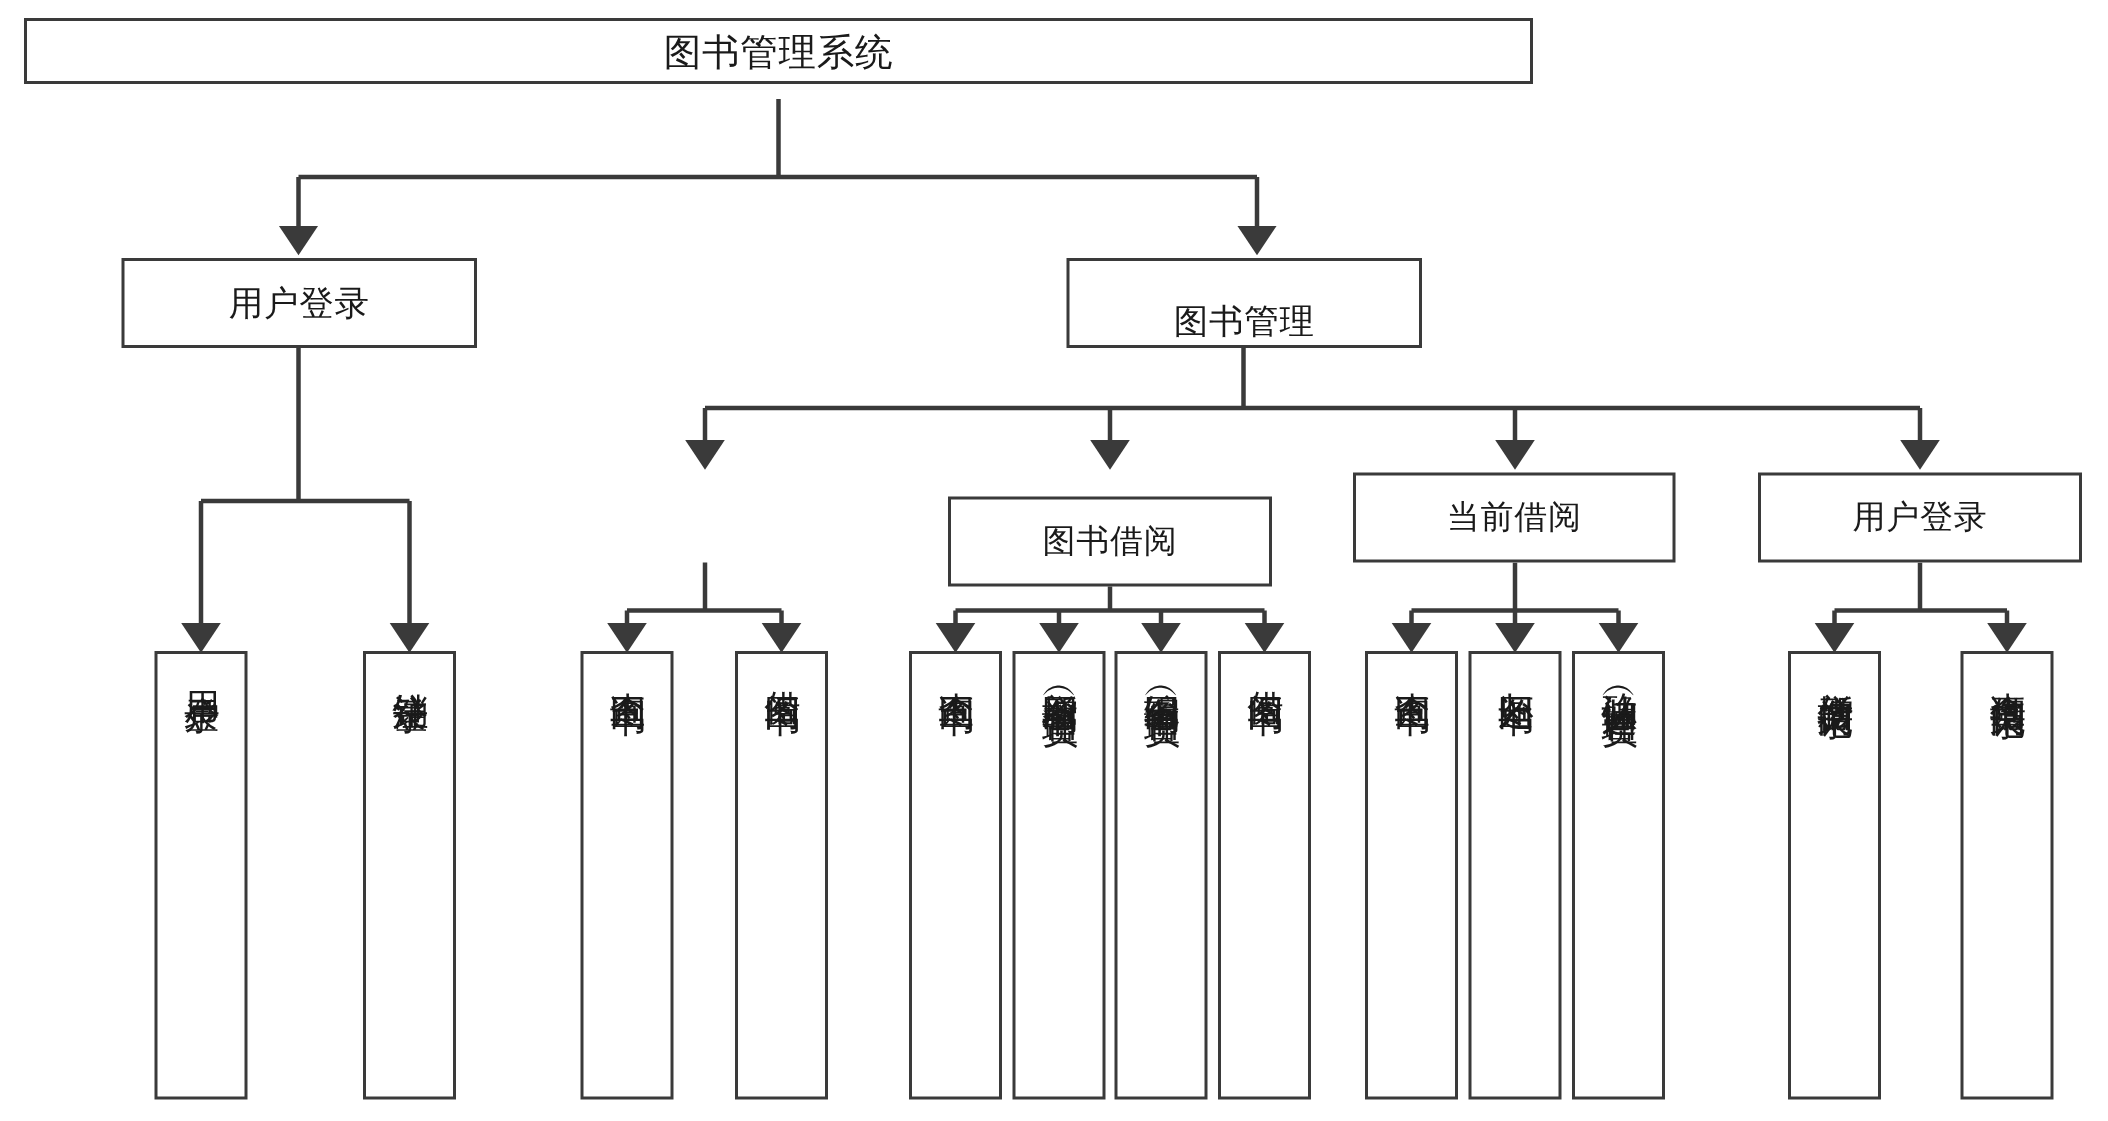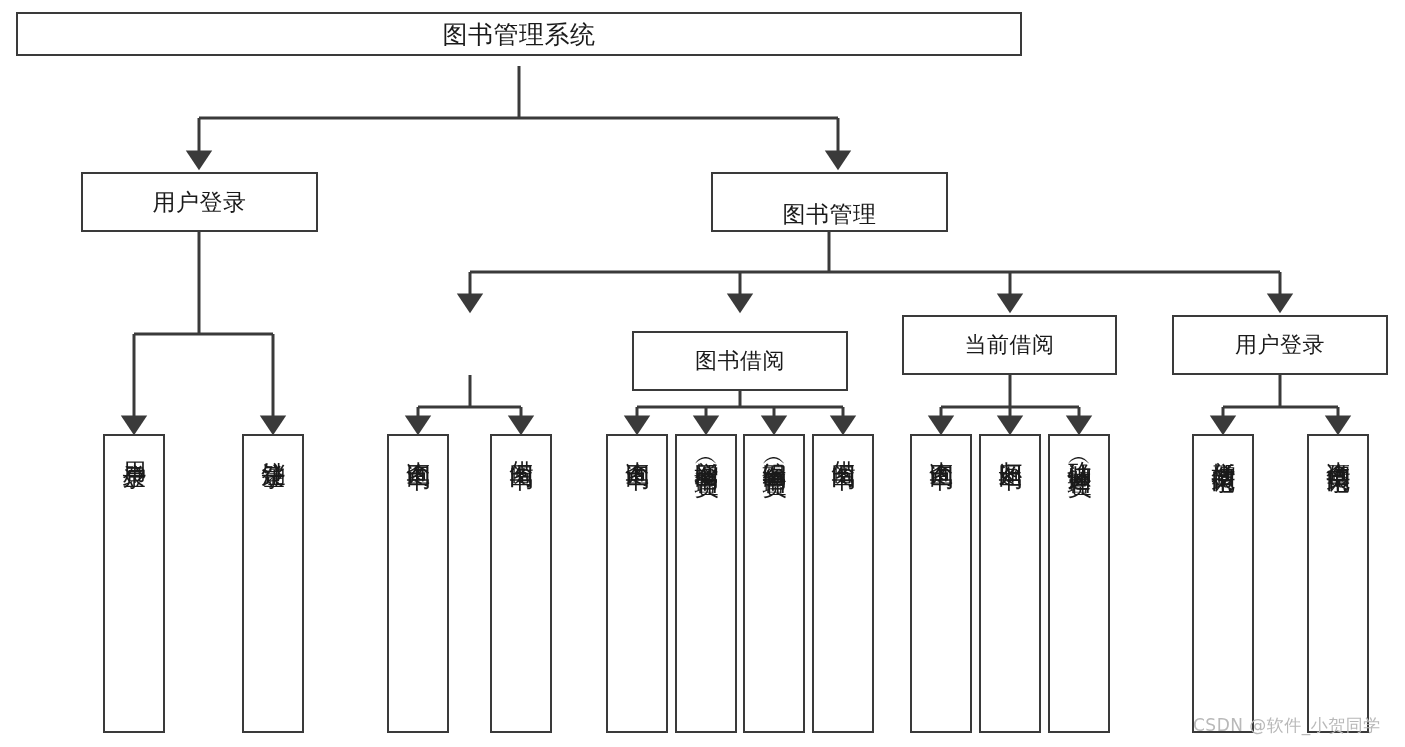--- a/index.html
+++ b/index.html
@@ -196,15 +196,14 @@
   </div>
 
   <div class="node leaf" style="left:1192px; top:434px; width:62px; height:299px;">
     <span class="lbl">新增借阅记录</span>
   </div>
 
   <div class="node leaf" style="left:1307px; top:434px; width:62px; height:299px;">
     <span class="lbl">查询借阅记录</span>
   </div>
 
-  <div class="watermark" style="left:1193px; top:714px;">CSDN @软件_小贺同学</div>
 
 </div>
 
 </body></html>

